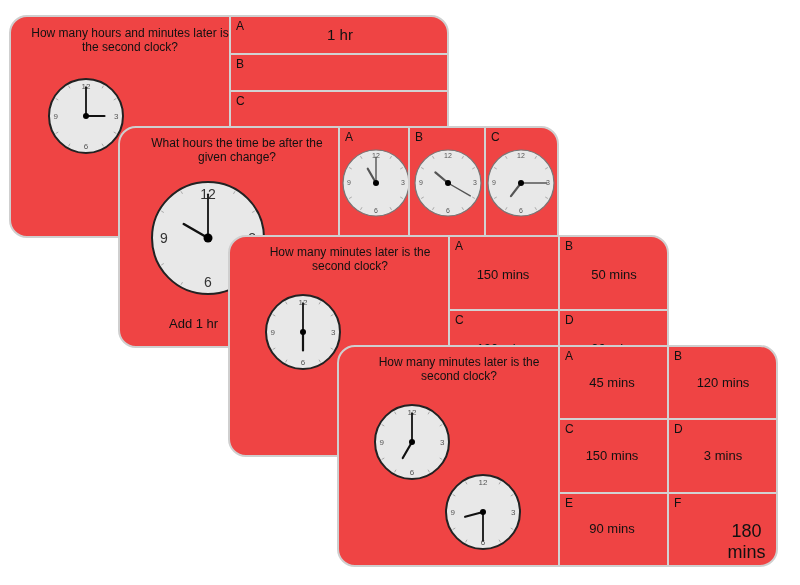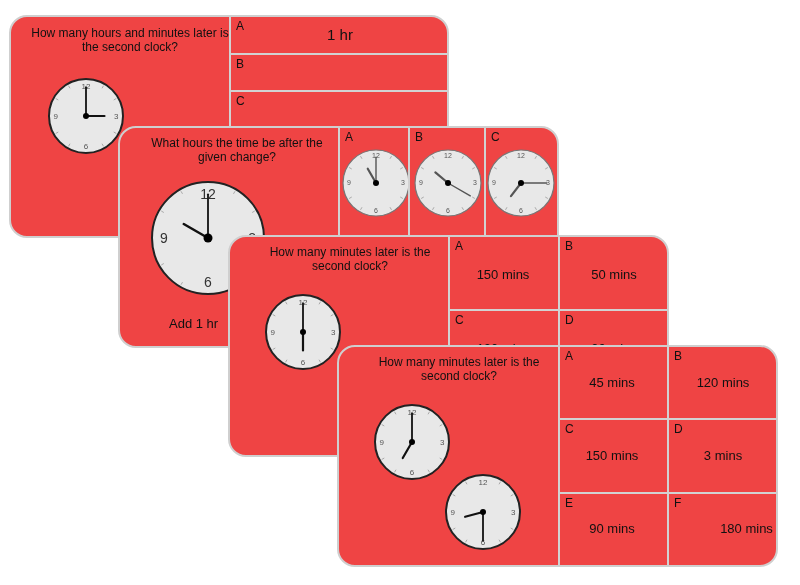--- a/index.html
+++ b/index.html
@@ -224,15 +224,15 @@
   <div class="cell" style="left:328px;top:71px;width:114px;height:75px;">
     <span class="lbl">D</span>
     <span class="val" style="top:28px;font-size:13px;">3 mins</span>
   </div>
   <div class="cell" style="left:219px;top:145px;width:110px;height:80px;">
     <span class="lbl">E</span>
     <span class="val" style="top:27px;font-size:13px;">90 mins</span>
   </div>
   <div class="cell" style="left:328px;top:145px;width:114px;height:80px;">
     <span class="lbl">F</span>
-    <span class="val" style="top:27px;font-size:13px;margin-left:47px;">180 mins</span>
+    <span class="val" style="top:27px;font-size:18px;margin-left:47px;">180 mins</span>
   </div>
 </div>
 
 </body></html>

